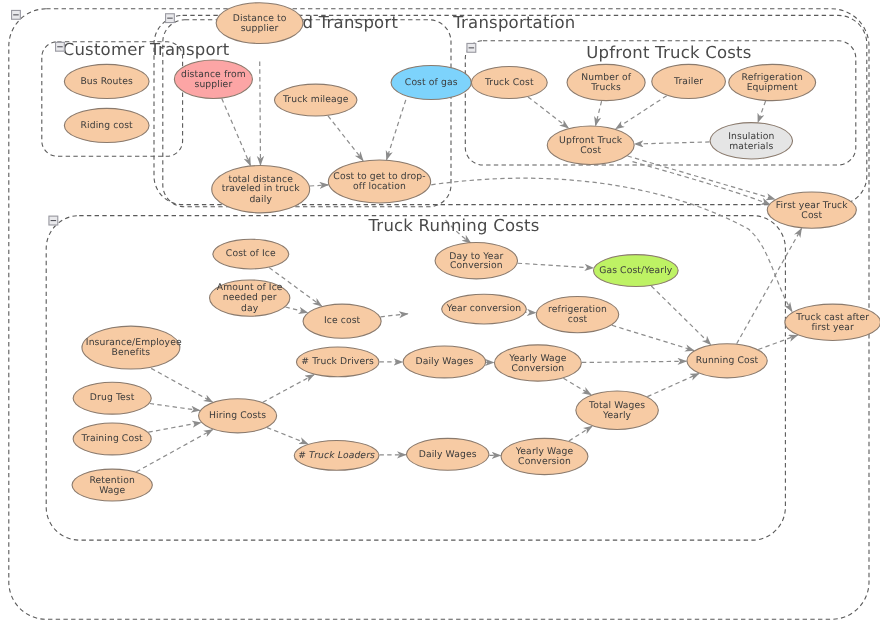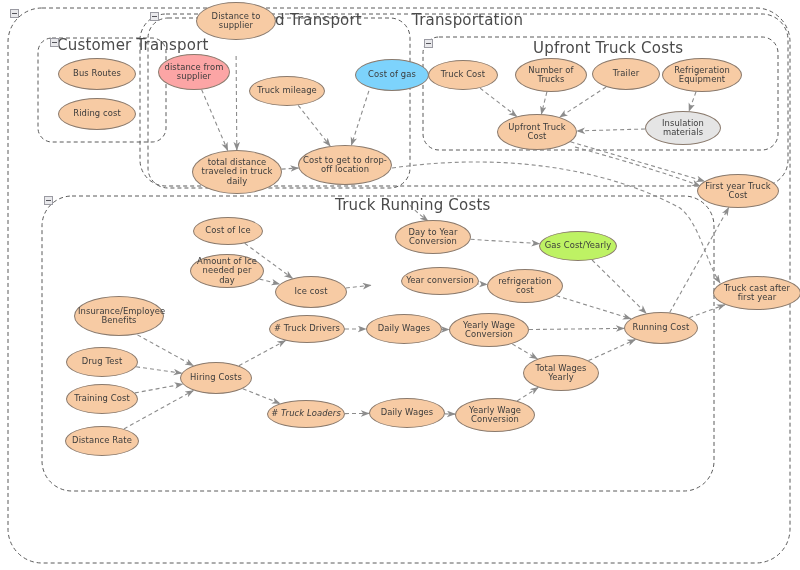--- a/index.html
+++ b/index.html
@@ -189,21 +189,21 @@
       <div class="node" style="left: 74px; top: 296px; width: 90px; height: 40px; background: rgb(247, 203, 164); border-color: rgb(138, 122, 109); color: rgb(59, 59, 59);">
         <span>Insurance/Employee Benefits</span>
       </div>
       <div class="node" style="left: 66px; top: 347px; width: 72px; height: 30px; background: rgb(247, 203, 164); border-color: rgb(138, 122, 109); color: rgb(59, 59, 59);">
         <span>Drug Test</span>
       </div>
       <div class="node" style="left: 66px; top: 384px; width: 72px; height: 30px; background: rgb(247, 203, 164); border-color: rgb(138, 122, 109); color: rgb(59, 59, 59);">
         <span>Training Cost</span>
       </div>
       <div class="node" style="left: 65px; top: 426px; width: 74px; height: 30px; background: rgb(247, 203, 164); border-color: rgb(138, 122, 109); color: rgb(59, 59, 59);">
-        <span>Distance Rate</span>
+        <span>Retention Wage</span>
       </div>
       <div class="node" style="left: 180px; top: 362px; width: 72px; height: 32px; background: rgb(247, 203, 164); border-color: rgb(138, 122, 109); color: rgb(59, 59, 59);">
         <span>Hiring Costs</span>
       </div>
       <div class="node" style="left: 269px; top: 315px; width: 76px; height: 28px; background: rgb(247, 203, 164); border-color: rgb(138, 122, 109); color: rgb(59, 59, 59);">
         <span># Truck Drivers</span>
       </div>
       <div class="node" style="left: 366px; top: 314px; width: 76px; height: 30px; background: rgb(247, 203, 164); border-color: rgb(138, 122, 109); color: rgb(59, 59, 59);">
         <span>Daily Wages</span>
       </div>

